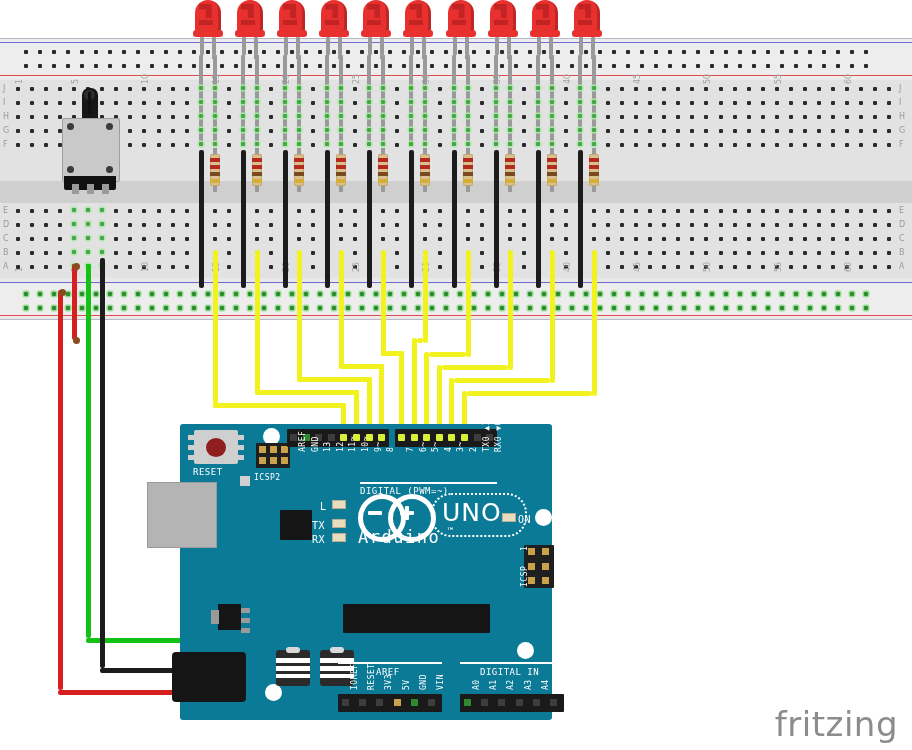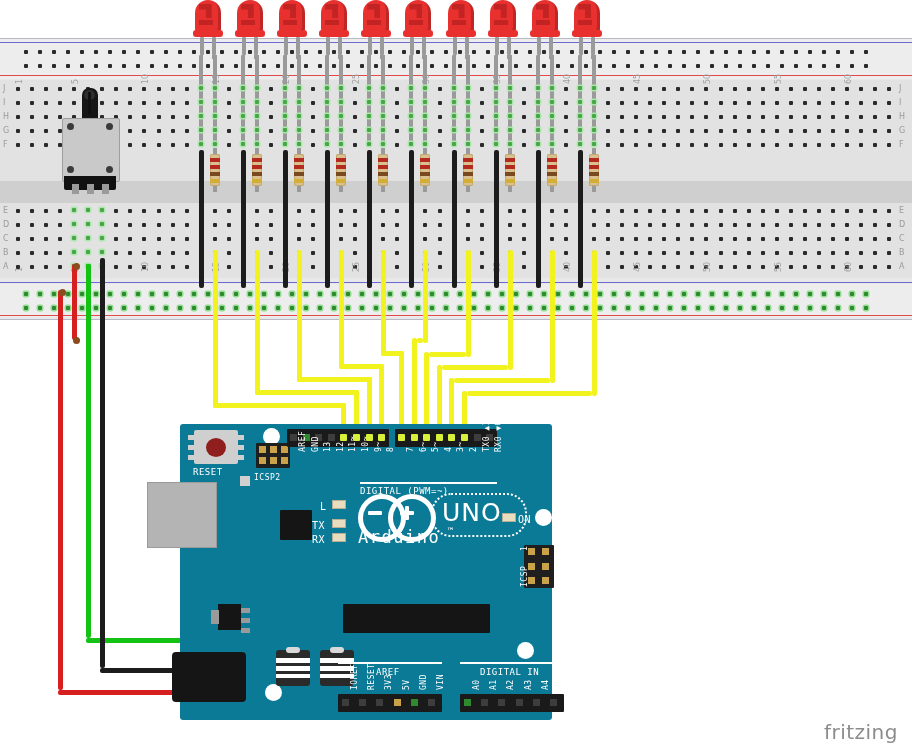--- a/index.html
+++ b/index.html
@@ -106,21 +106,21 @@
 
   .uno-oval{position:absolute;width:92px;height:40px;border-radius:20px;
             border:2px dotted #ffffff;}
   .uno-txt{position:absolute;color:#fff;font-size:25px;letter-spacing:1px;
            font-family:"DejaVu Sans","Liberation Sans",sans-serif;}
   .inf{position:absolute;width:38px;height:38px;border-radius:50%;border:5px solid #fff;}
   .inf-sign{position:absolute;background:#fff;border-radius:1px;}
   .ard-brand{position:absolute;color:#fff;font-size:17px;letter-spacing:1.5px;
              font-family:"DejaVu Sans Mono","Liberation Mono",monospace;}
 
-  .fritzing{position:absolute;right:14px;bottom:6px;color:#8c8c8c;font-size:20px;
+  .fritzing{position:absolute;right:14px;bottom:6px;color:#8c8c8c;font-size:34px;
             font-family:"DejaVu Sans","Liberation Sans",sans-serif;letter-spacing:.5px;}
 </style>
 </head>
 <body>
 
 <div id="stage">
 
   <div class="bb">
     <div class="bb-rail" style="top:0;height:40px;"></div>
     <div class="bb-line blue" style="top:3px;"></div>

